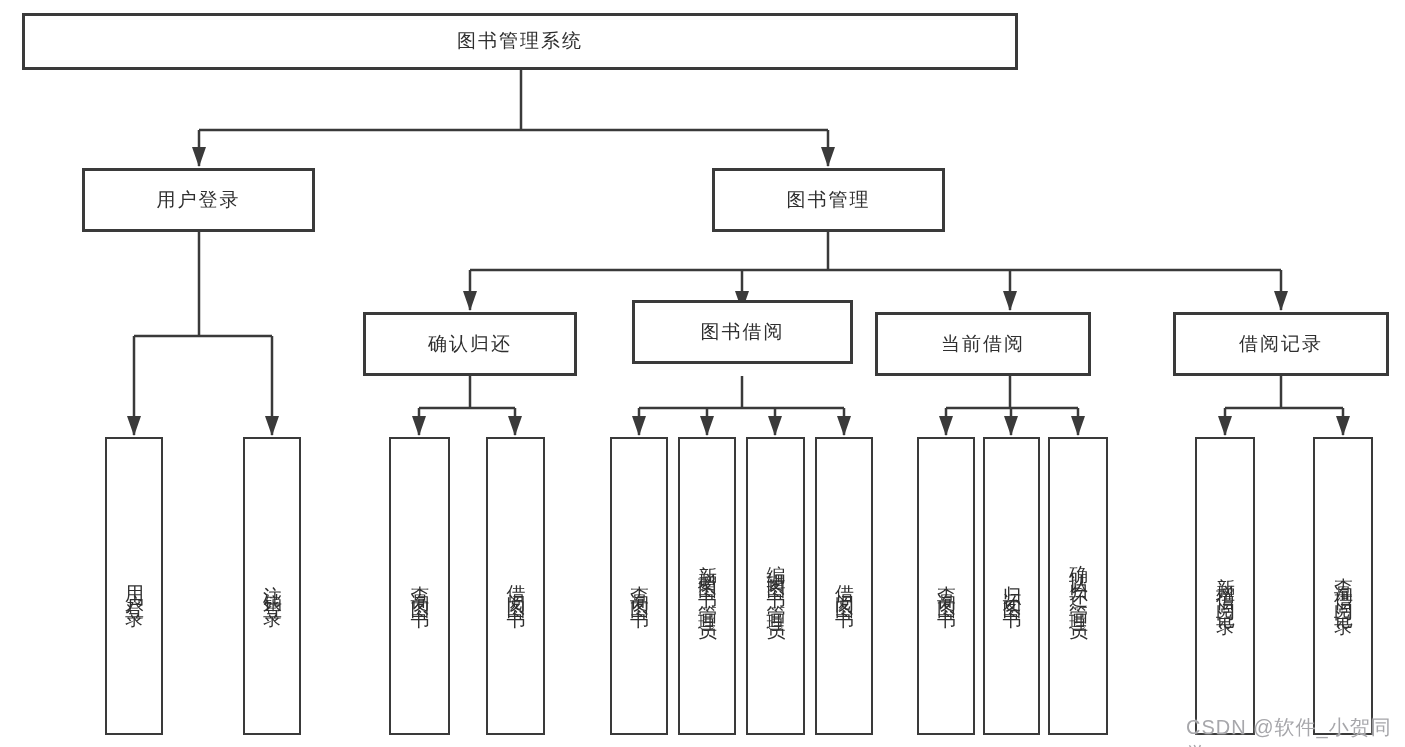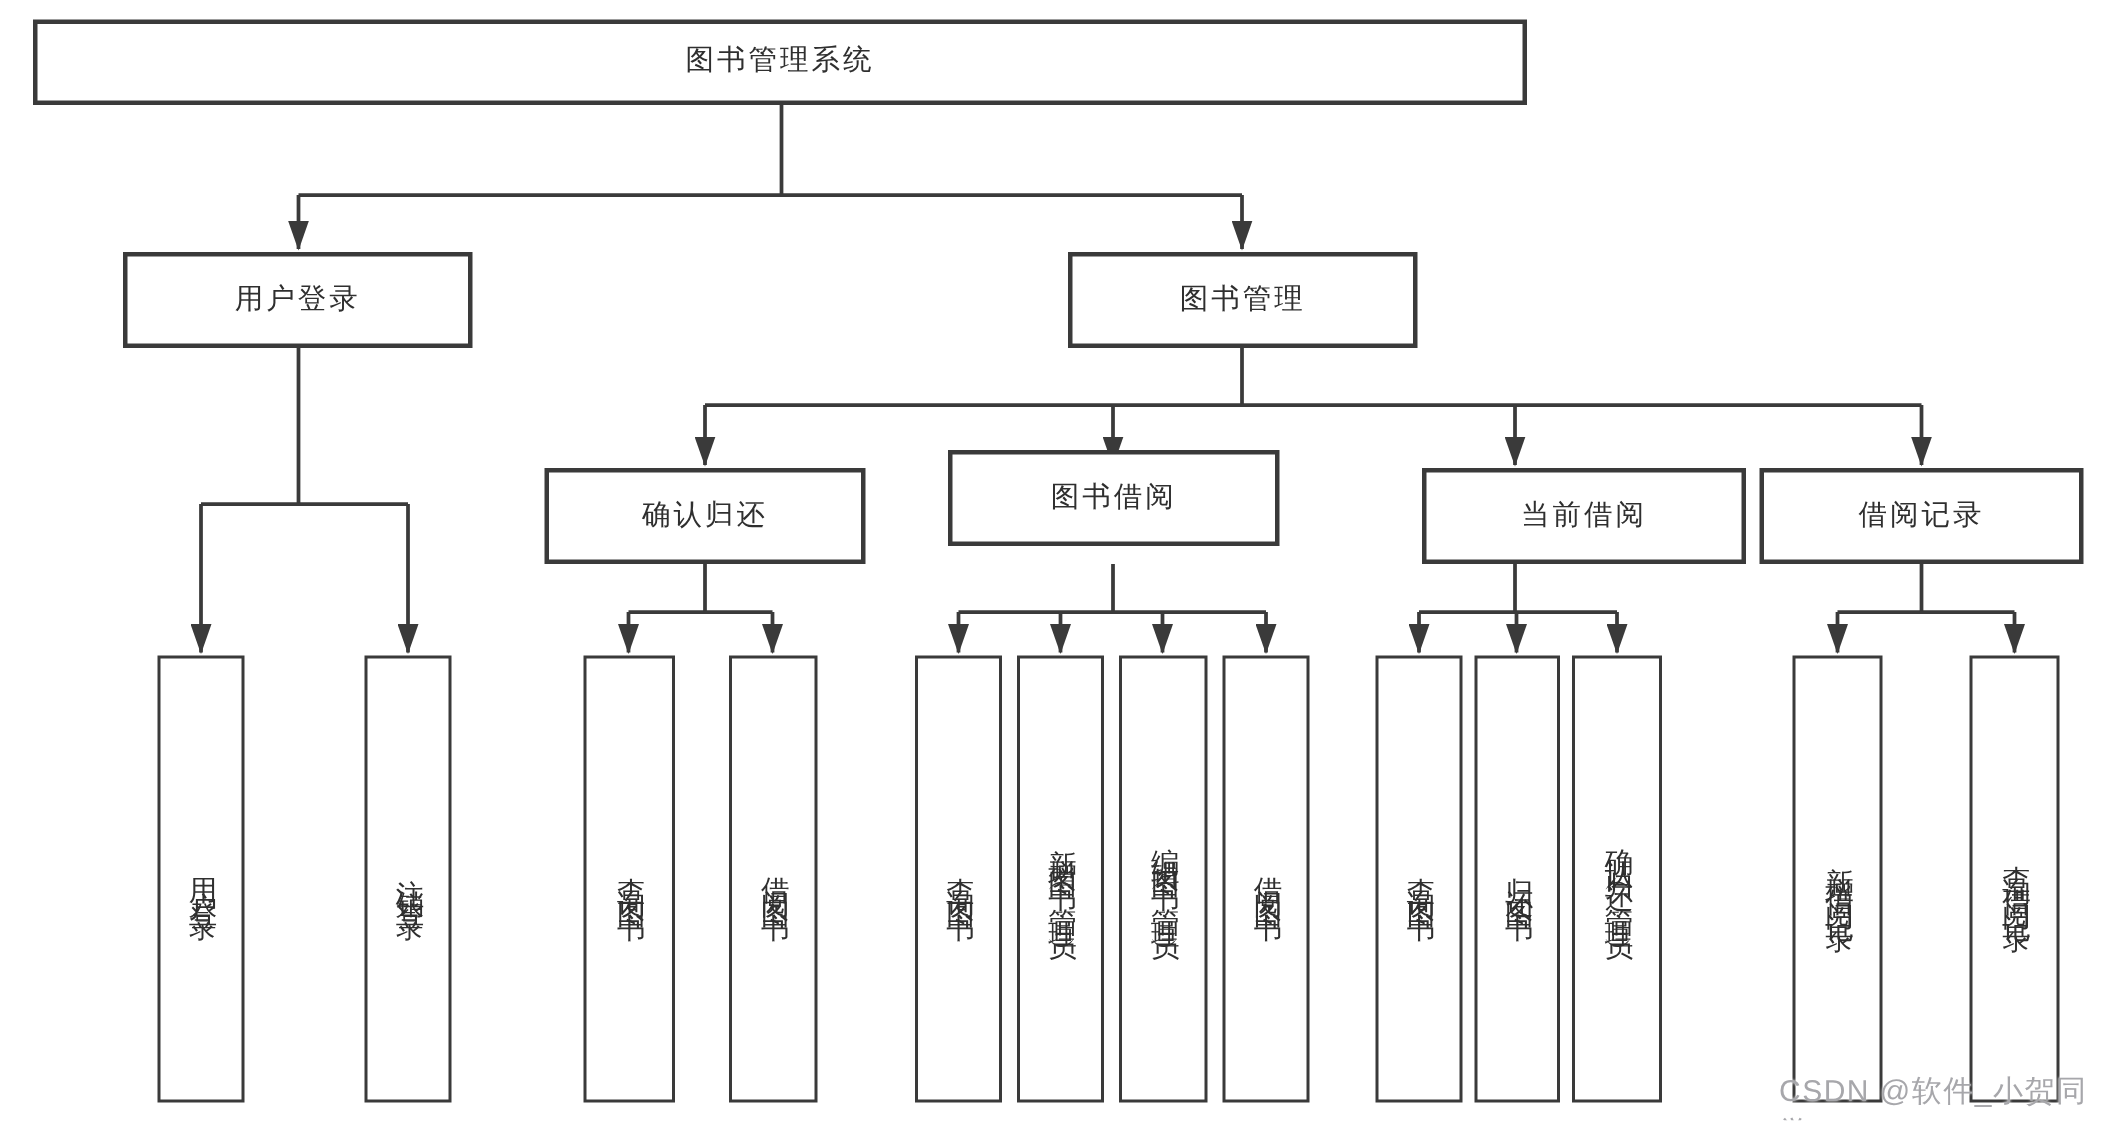--- a/index.html
+++ b/index.html
@@ -97,21 +97,21 @@
     </g>
   </svg>
 
   <div class="box" style="left:22px;top:13px;width:996px;height:57px">图书管理系统</div>
 
   <div class="box" style="left:82px;top:168px;width:233px;height:64px">用户登录</div>
   <div class="box" style="left:712px;top:168px;width:233px;height:64px">图书管理</div>
 
   <div class="box" style="left:363px;top:312px;width:214px;height:64px">确认归还</div>
   <div class="box" style="left:632px;top:300px;width:221px;height:64px">图书借阅</div>
-  <div class="box" style="left:948px;top:312px;width:216px;height:64px">当前借阅</div>
+  <div class="box" style="left:875px;top:312px;width:216px;height:64px">当前借阅</div>
   <div class="box" style="left:1173px;top:312px;width:216px;height:64px">借阅记录</div>
 
   <div class="box vbox" style="left:105px;width:58px">用户登录</div>
   <div class="box vbox" style="left:243px;width:58px">注销登录</div>
 
   <div class="box vbox" style="left:389px;width:61px">查询图书</div>
   <div class="box vbox" style="left:486px;width:59px">借阅图书</div>
 
   <div class="box vbox" style="left:610px;width:58px">查询图书</div>
   <div class="box vbox" style="left:678px;width:58px">新增图书（管理员）</div>

